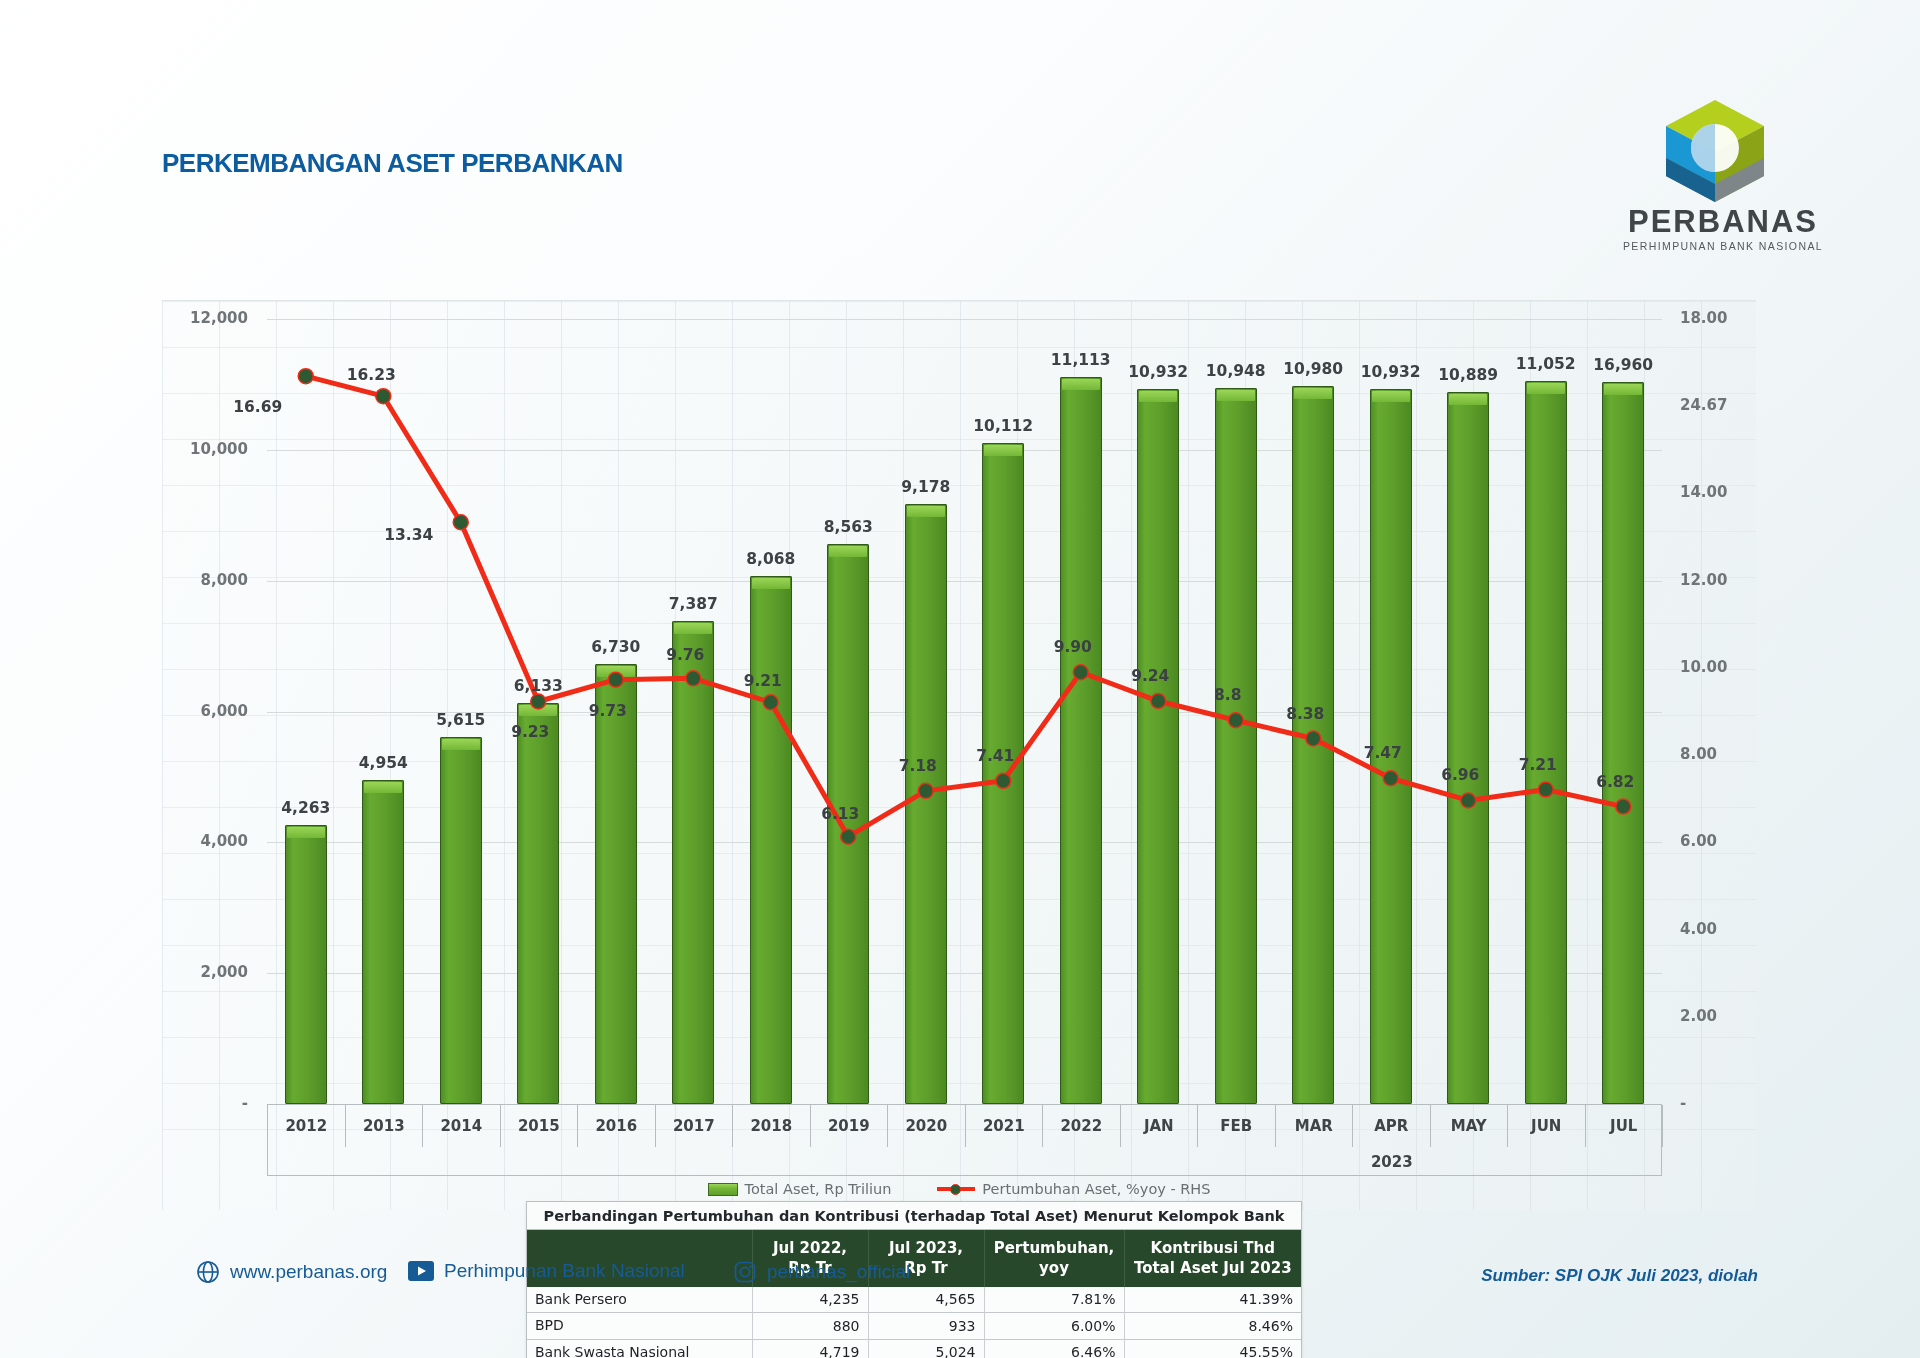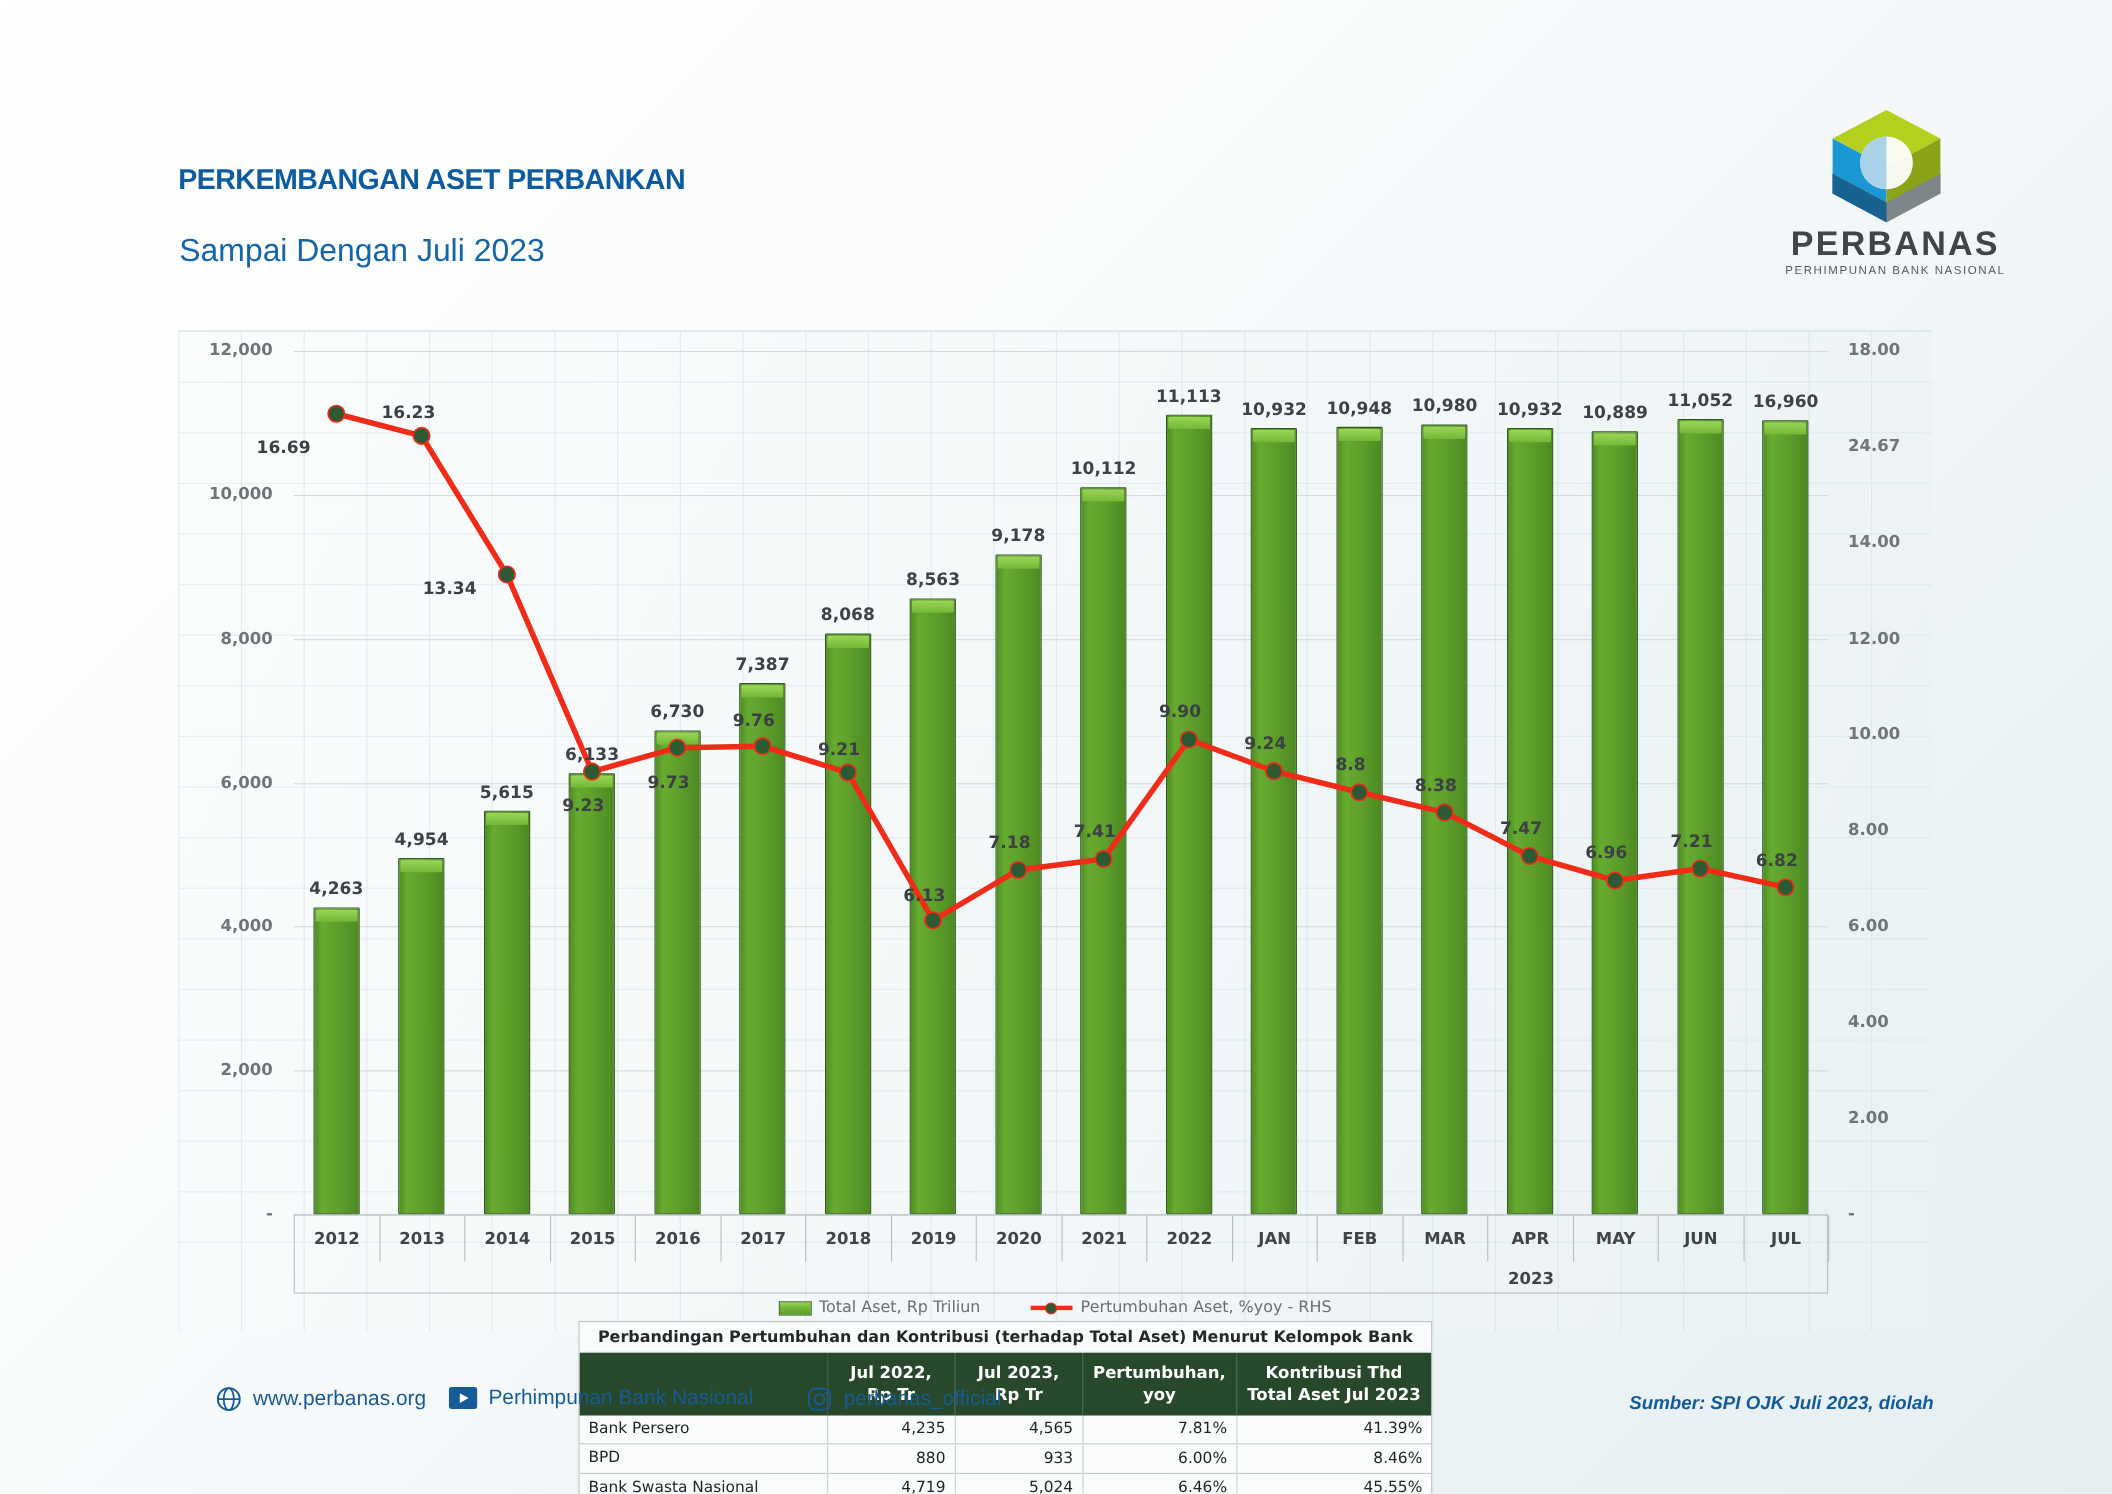--- a/index.html
+++ b/index.html
@@ -171,21 +171,20 @@
     position: absolute; right: 162px; top: 1266px;
     font-size: 17px; font-style: italic; color: #135a98; font-weight: bold;
   }
   .ico { display: inline-flex; align-items: center; justify-content: center; }
 </style>
 </head>
 <body>
 
 <div id="header">
   <div id="title">PERKEMBANGAN ASET PERBANKAN</div>
-  <div id="subtitle">Sampai Dengan Juli 2023</div>
 </div>
 
 <div id="logo">
   <div id="logo-mark">
     <svg width="110" height="108" viewBox="0 0 110 108">
       <polygon points="55,2 104,28 55,54 6,28" fill="#b5cf1f"></polygon>
       <polygon points="6,28 55,54 55,104 6,78" fill="#1b97d4"></polygon>
       <polygon points="104,28 104,78 55,104 55,54" fill="#8aa317"></polygon>
       <polygon points="6,60 55,86 104,60 104,78 55,104 6,78" fill="#7f868a"></polygon>
       <polygon points="6,60 55,86 55,104 6,78" fill="#17628f"></polygon>

